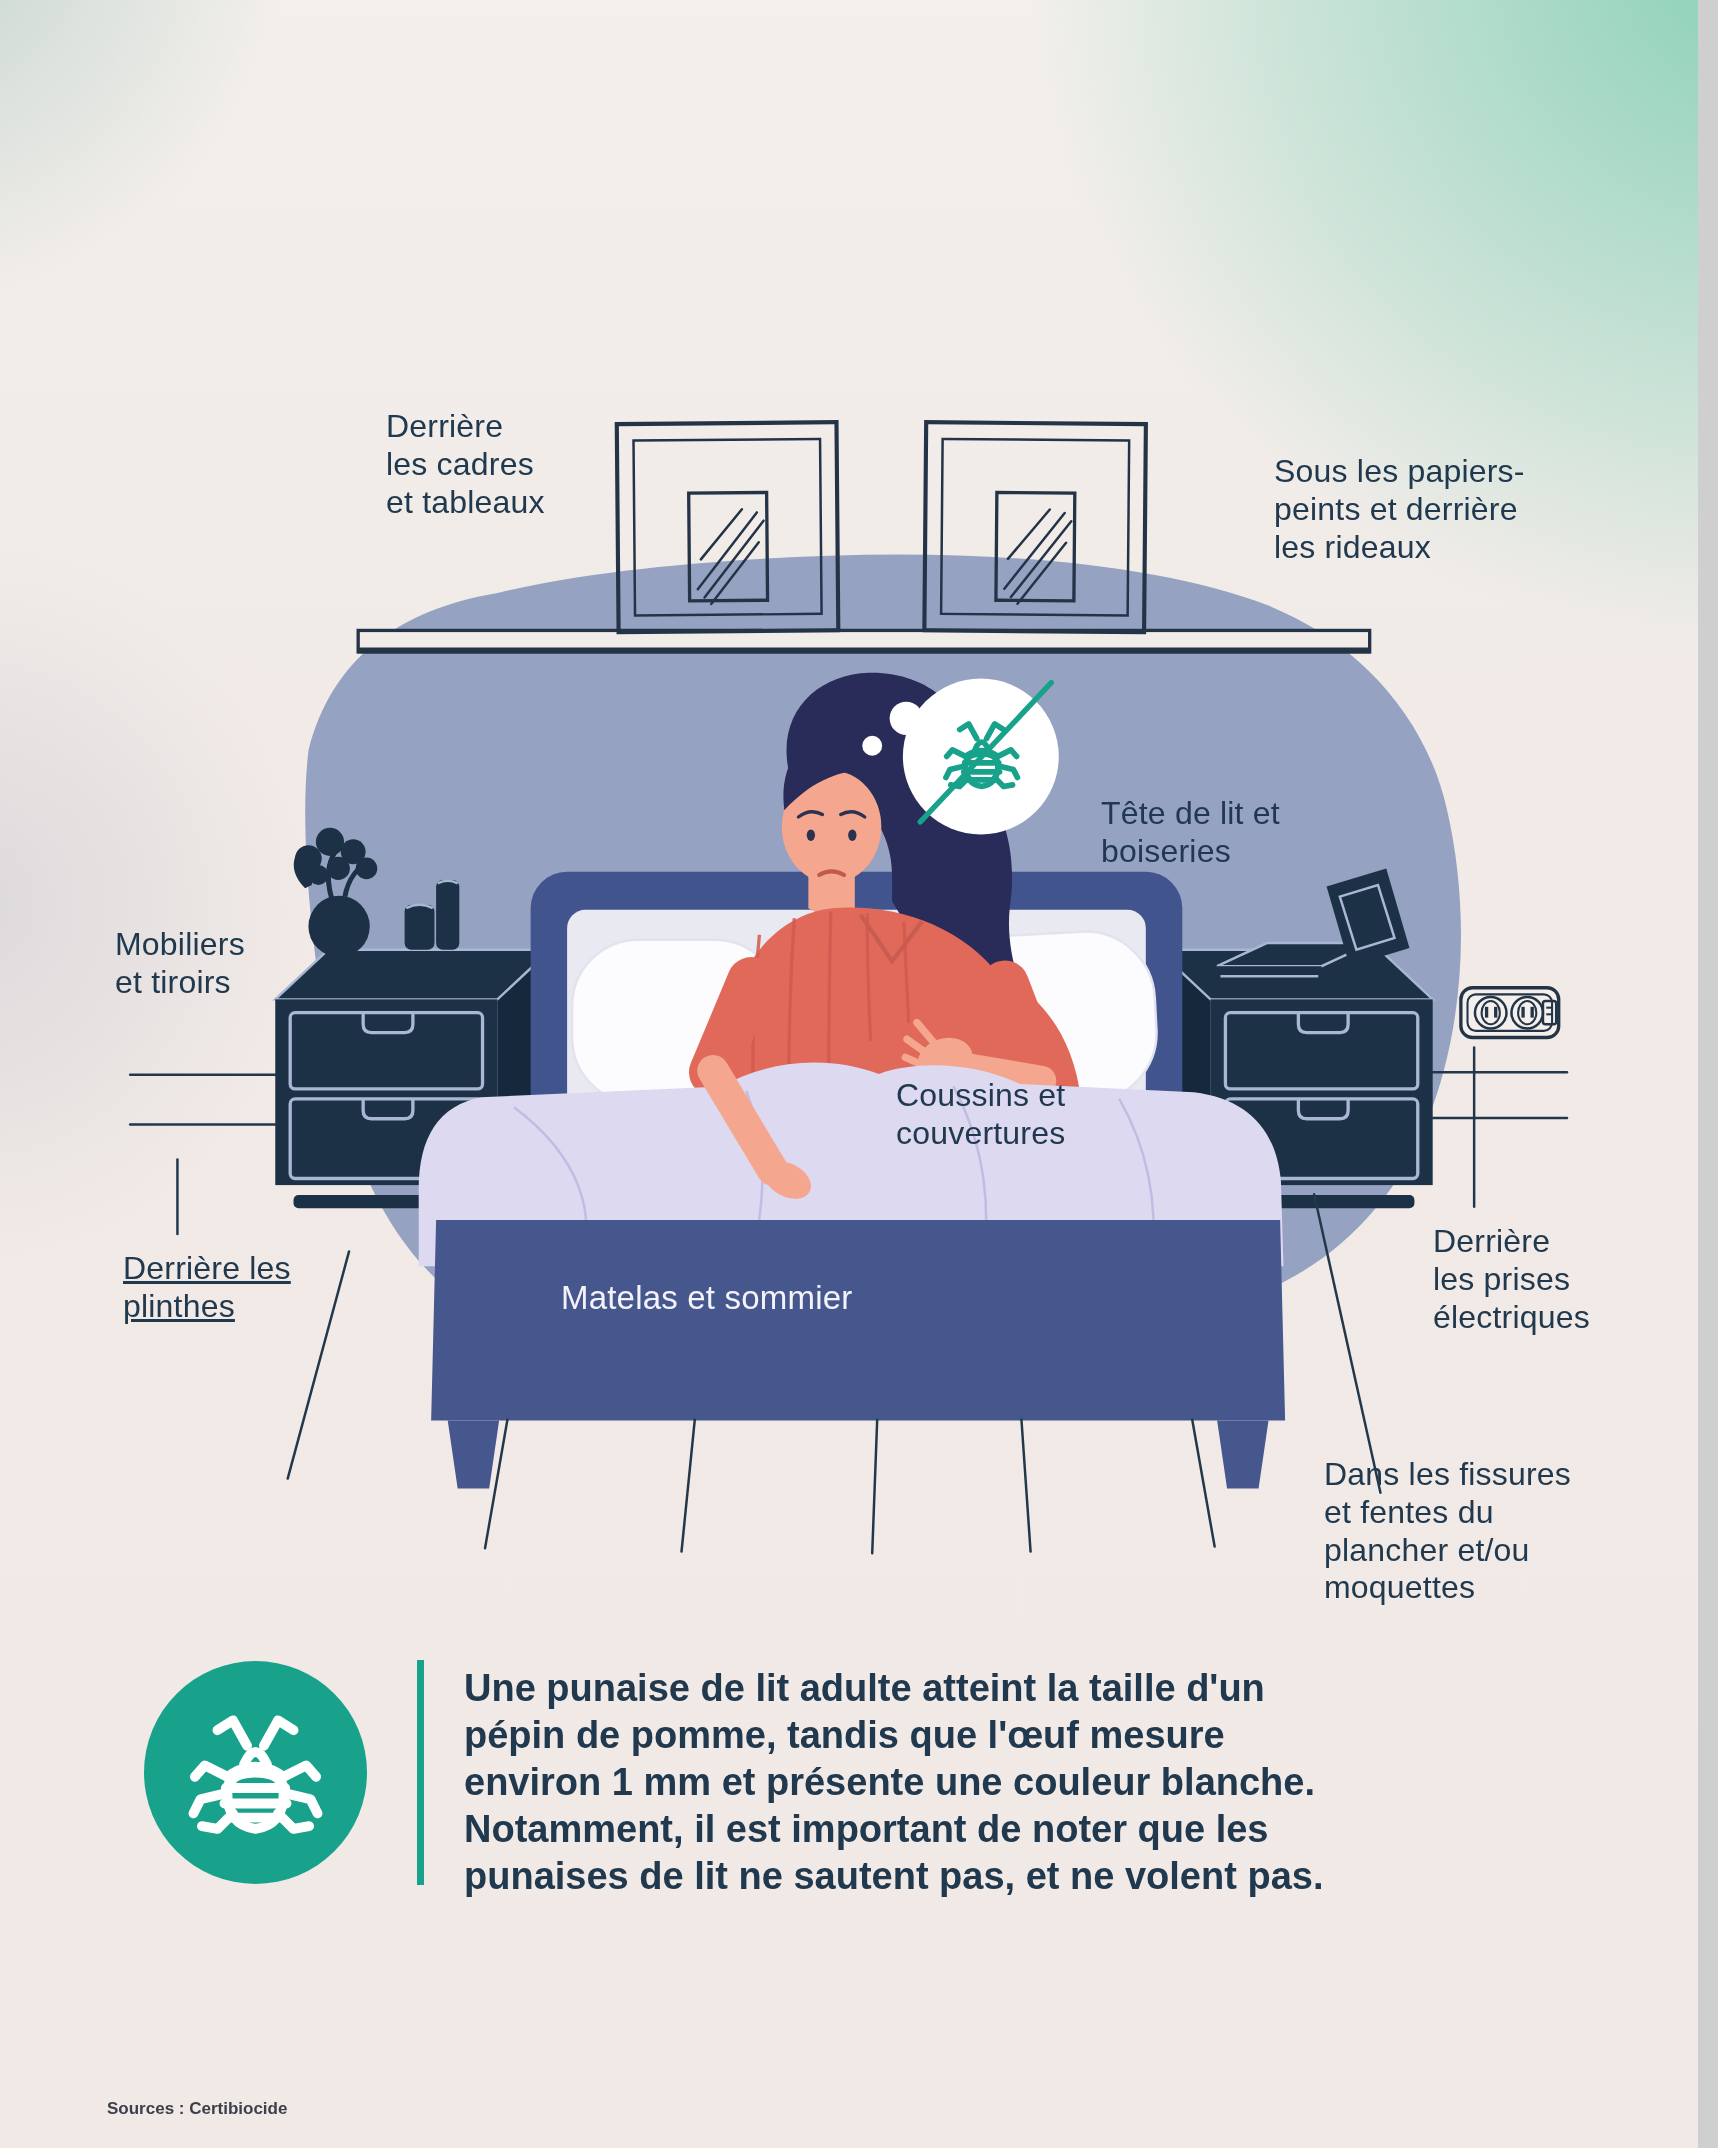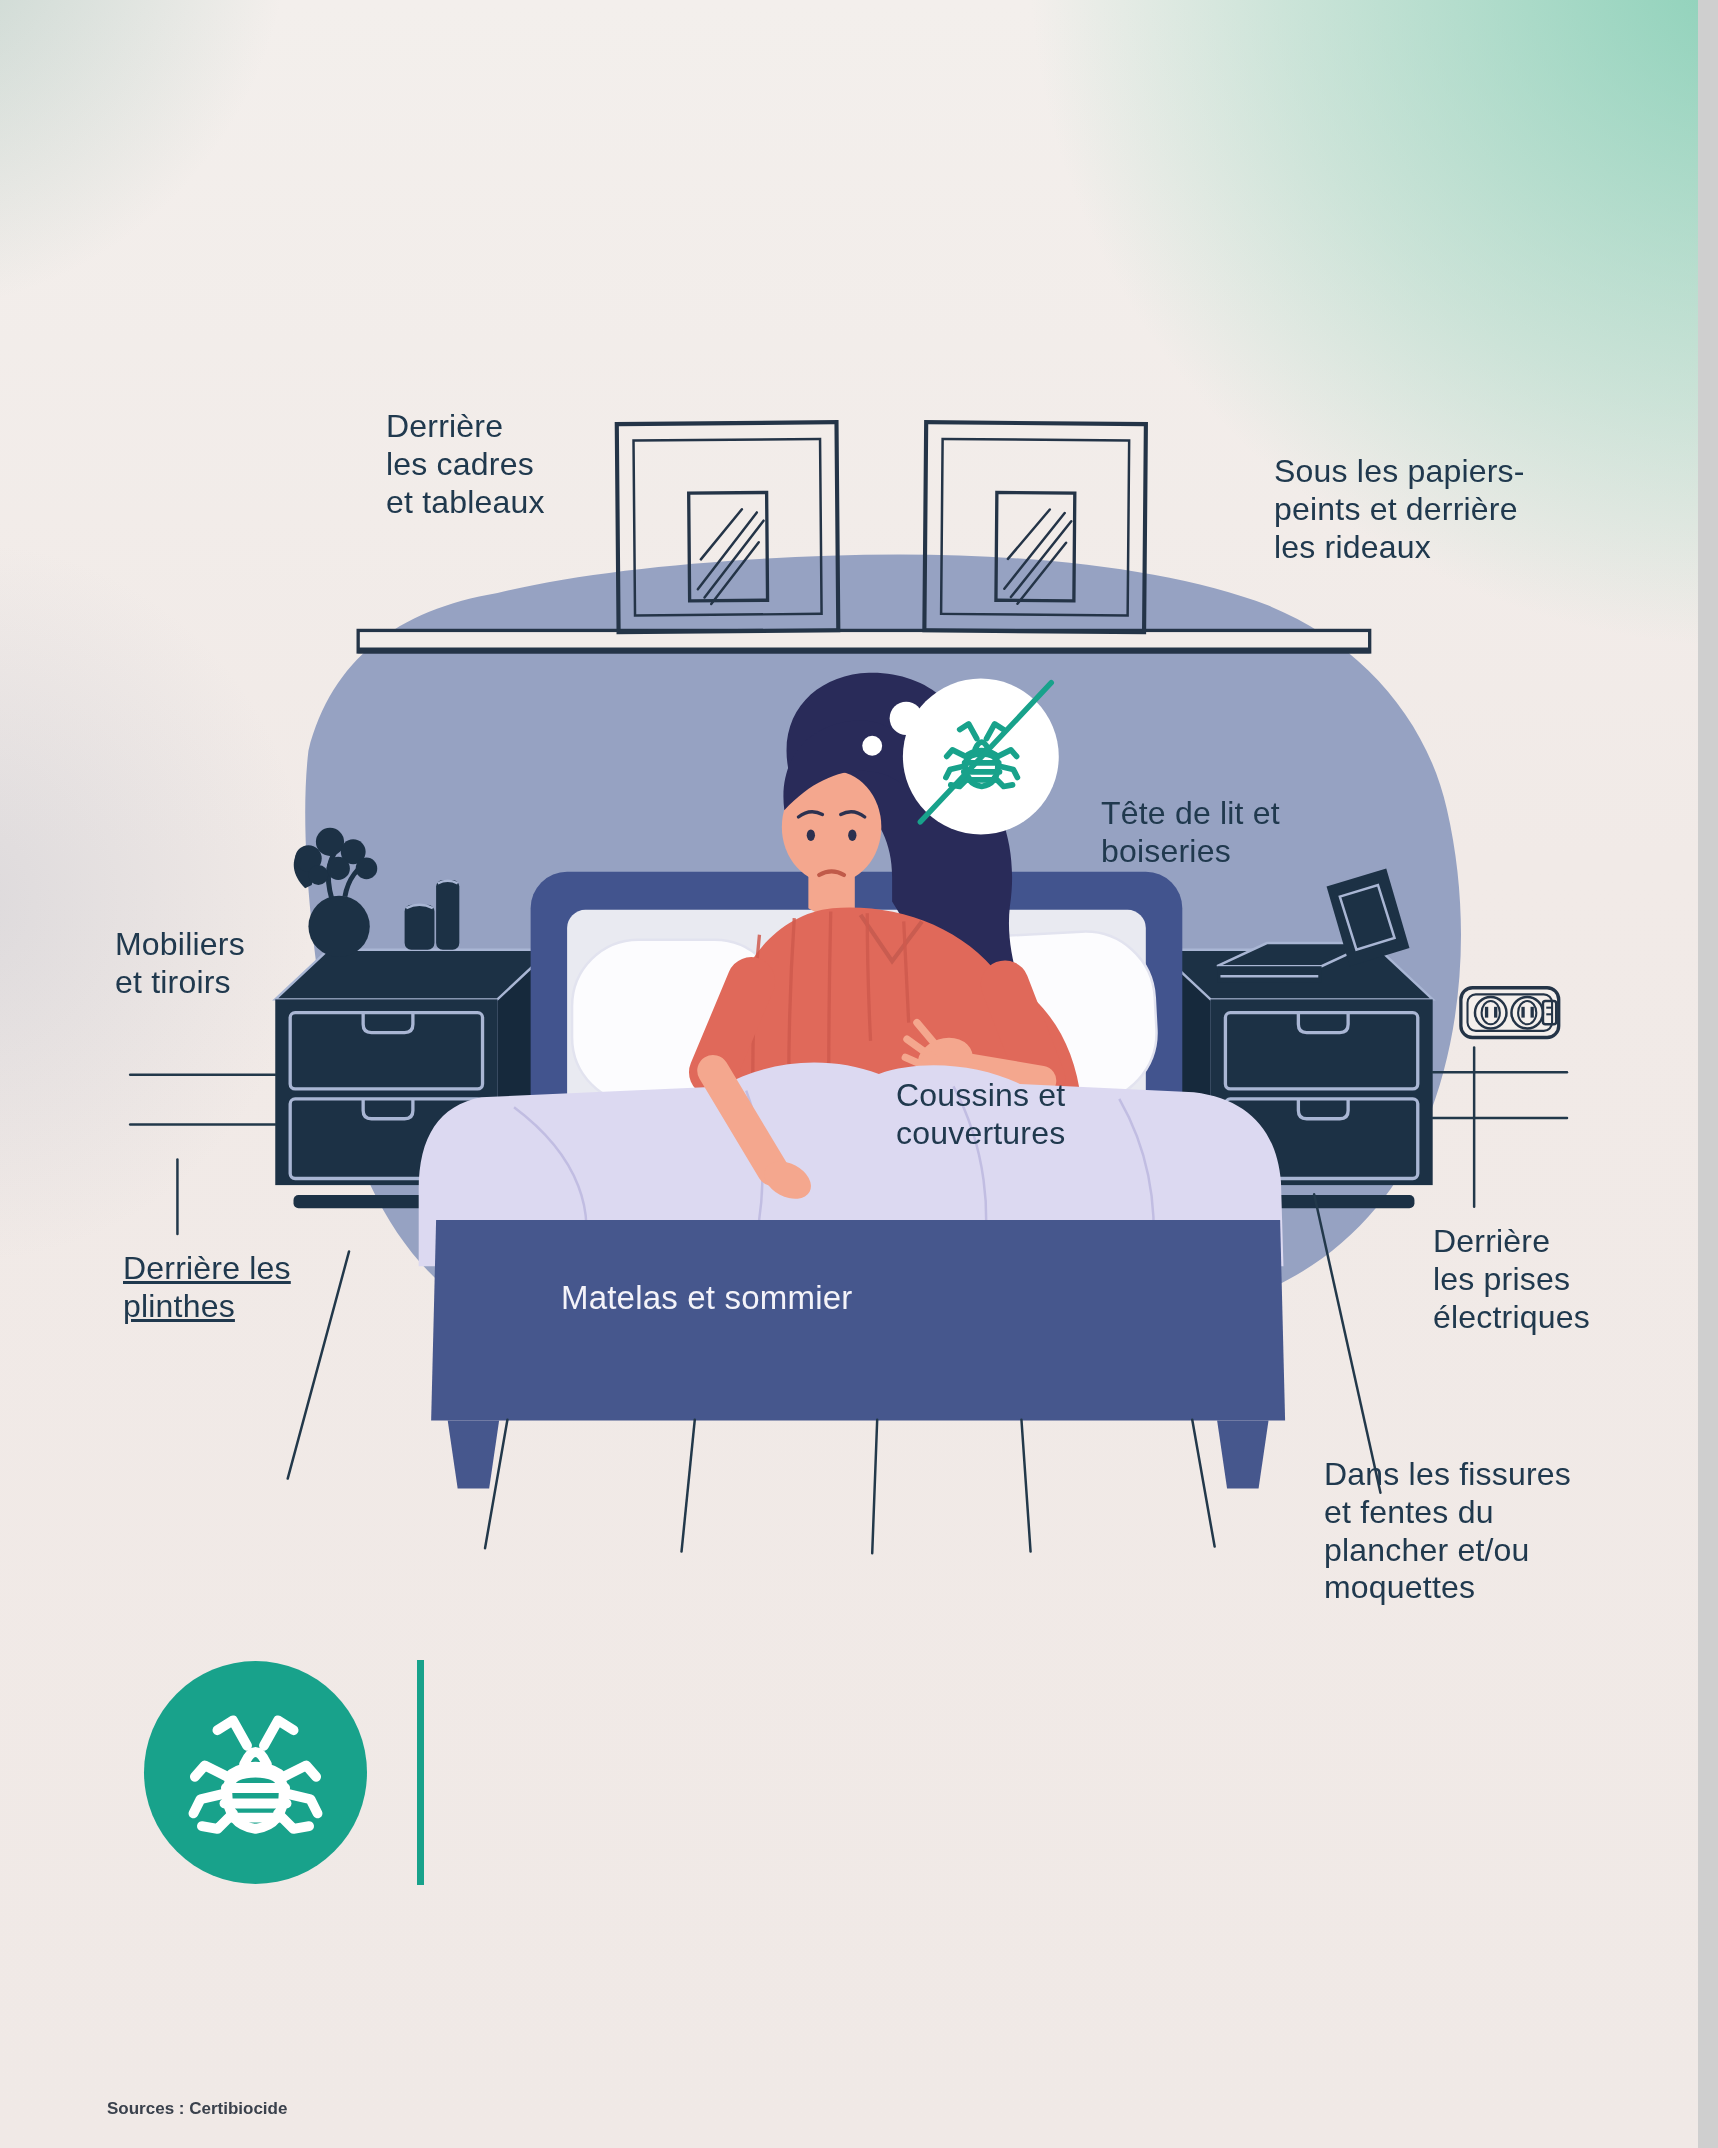--- a/index.html
+++ b/index.html
@@ -268,16 +268,21 @@
 et fentes du
 plancher et/ou
 moquettes</div>
 
   <div class="bug-badge">
     <svg viewBox="0 0 100 100">
         <use href="#bug"></use>
       </svg>
   </div>
   <div class="accent-bar"></div>
+  <div class="infobox-text">Une punaise de lit adulte atteint la taille d'un
+pépin de pomme, tandis que l'œuf mesure
+environ 1 mm et présente une couleur blanche.
+Notamment, il est important de noter que les
+punaises de lit ne sautent pas, et ne volent pas.</div>
 
   <div class="source">Sources : Certibiocide</div>
 </div>
 
 
 </body></html>

